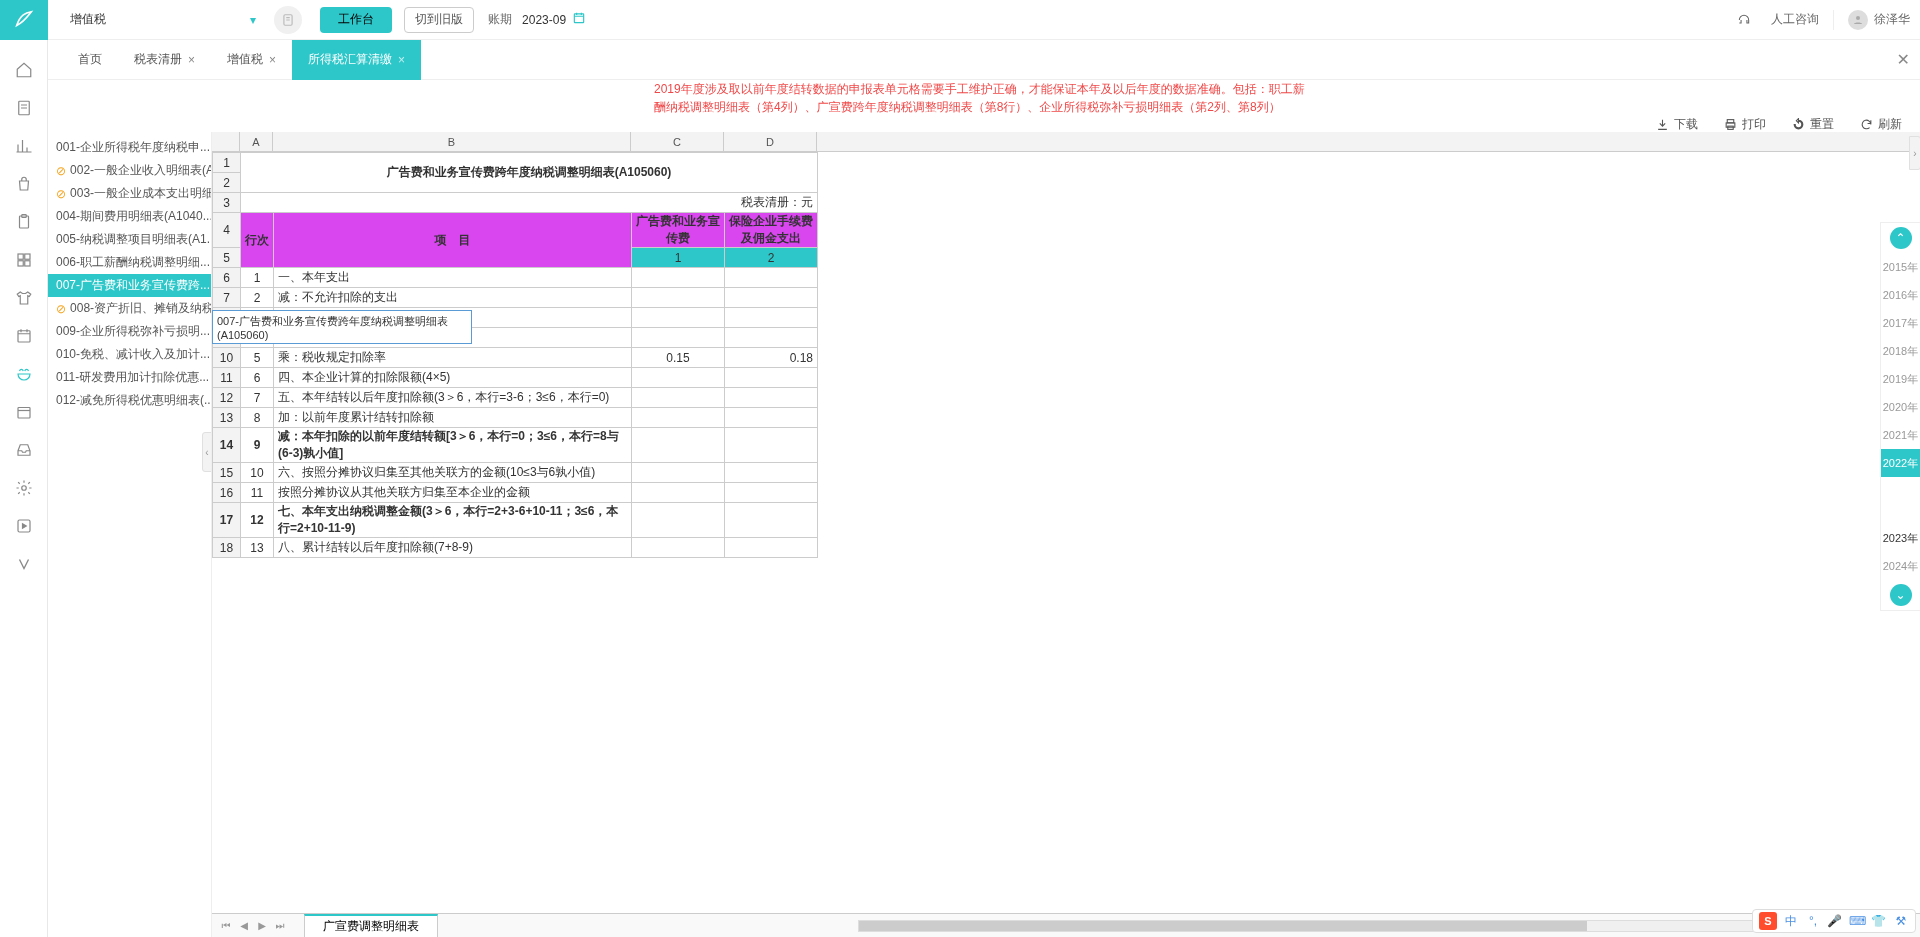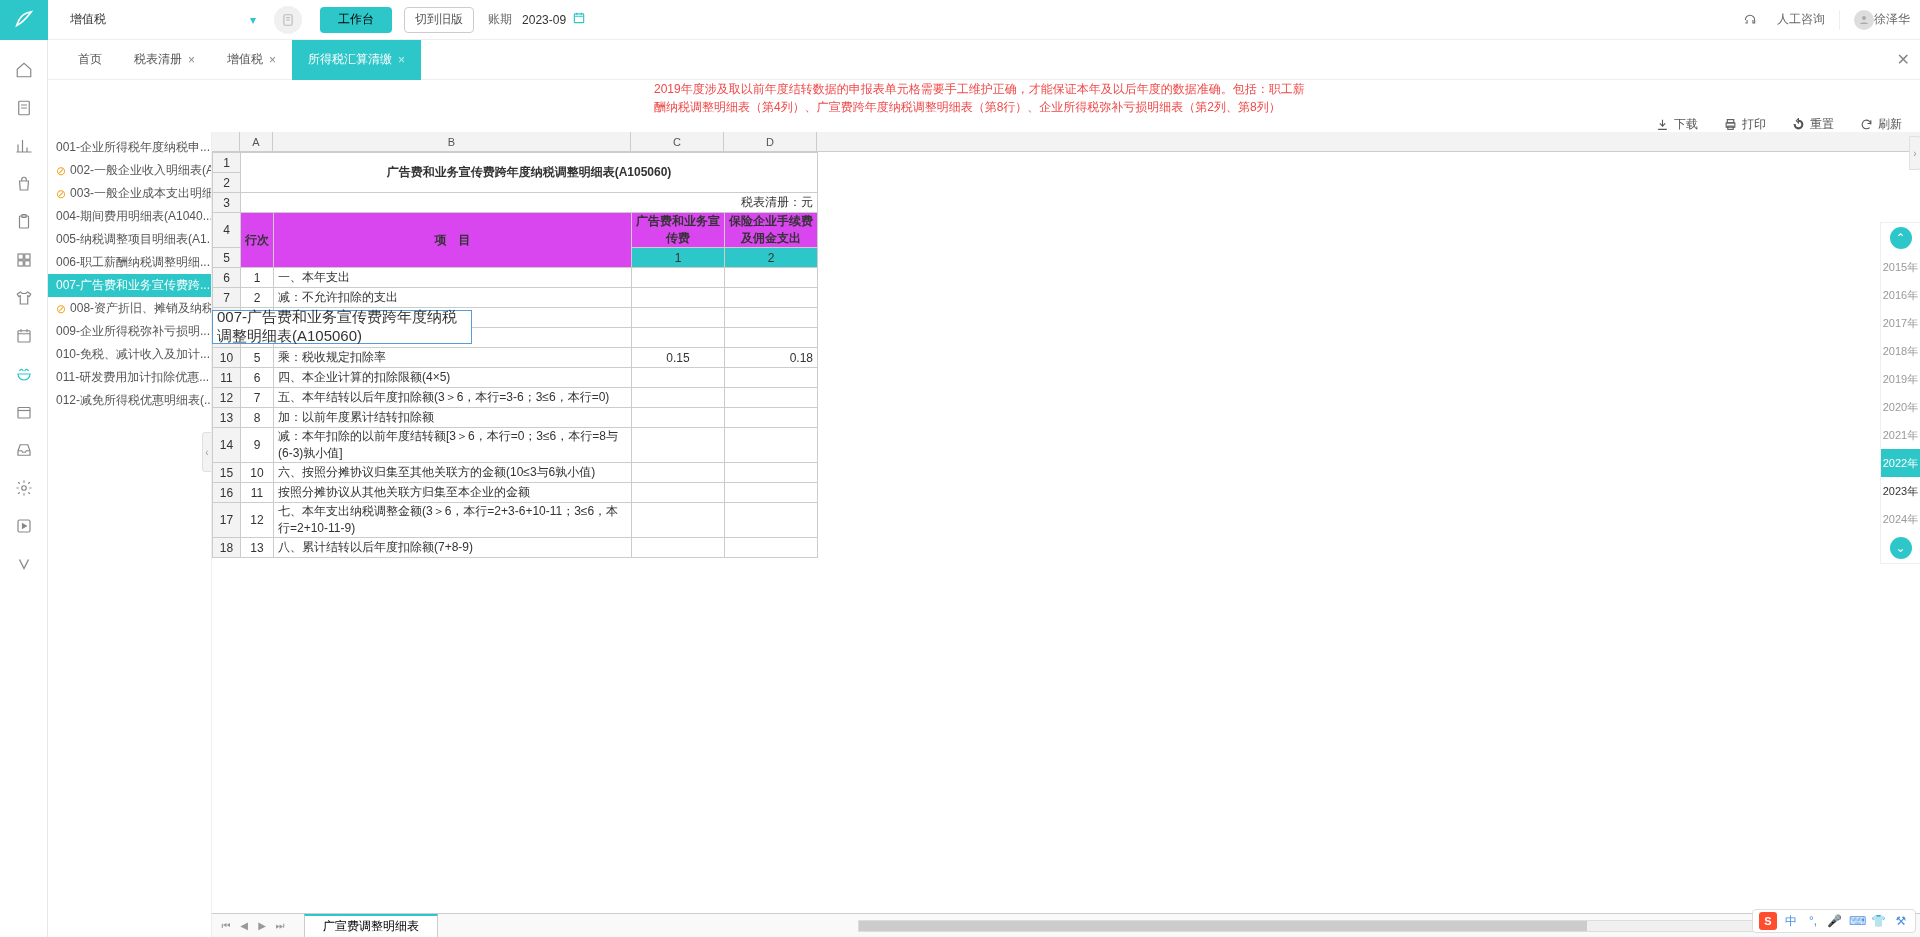--- a/index.html
+++ b/index.html
@@ -24,21 +24,21 @@
 .dropdown-label { color: #333; margin-left: 12px; min-width: 140px; }
 .chevron-down { color: #2ec7c9; margin-left: 40px; cursor: pointer; }
 .circle-btn { width: 28px; height: 28px; border-radius: 50%; background: #f0f0f0; margin-left: 18px; display: flex; align-items: center; justify-content: center; color: #bbb; }
 .workbench-btn { background: #2ec7c9; color: #000000; border: none; border-radius: 4px; height: 26px; padding: 0 18px; margin-left: 18px; cursor: pointer; font-size: 12px; }
 .old-version-btn { background: #fff; border: 1px solid #ccc; border-radius: 4px; height: 26px; padding: 0 10px; margin-left: 12px; cursor: pointer; font-size: 12px; color: #555; }
 .period-label { margin-left: 14px; color: #666; }
 .period-value { margin-left: 10px; color: #333; }
 .calendar-icon { margin-left: 6px; color: #2ec7c9; cursor: pointer; }
 .header-right { margin-left: auto; display: flex; align-items: center; gap: 14px; color: #666; }
 .consult-link { display: flex; align-items: center; gap: 20px; cursor: pointer; }
-.user-block { display: flex; align-items: center; border-left: 1px solid #eee; padding-left: 14px; }
+.user-block { display: flex; align-items: center; gap: 6px; border-left: 1px solid #eee; padding-left: 14px; }
 .avatar { width: 20px; height: 20px; border-radius: 50%; background: #ddd; display: flex; align-items: center; justify-content: center; }
 
 
 .tab-bar { height: 40px; background: #fff; border-bottom: 1px solid #eee; display: flex; align-items: center; padding-left: 14px; position: relative; }
 .tab { padding: 0 16px; height: 40px; display: flex; align-items: center; gap: 6px; cursor: pointer; color: #555; }
 .tab.active { background: #2ec7c9; color: #fff; }
 .tab-close { font-size: 12px; opacity: 0.7; cursor: pointer; }
 .tabbar-close { position: absolute; right: 10px; top: 10px; cursor: pointer; color: #888; font-size: 16px; }
 
 
@@ -73,39 +73,39 @@
 .rhdr { width: 28px; background: #f3f3f3; text-align: center; color: #555; font-size: 11px; }
 .cA { width: 33px; text-align: center; }
 .cB { width: 358px; }
 .cC { width: 93px; text-align: center; }
 .cD { width: 93px; text-align: right; }
 .title-cell { text-align: center; font-weight: bold; font-size: 15px; height: 34px !important; }
 .unit-cell { text-align: right; color: #333; }
 .teal-hdr { background: #d946ef; color: #fff; text-align: center; font-weight: bold;}
 .teal-hdr-sm { background: #2ec7c9; color: #fff; text-align: center; }
 .tall { height: 30px !important; }
-.tall2 { height: 34px !important; }
-
-.formula-bar { position:absolute; top: 158px; left: 0; width: 260px; height: 20px; background: #fff; border: 1px solid #5b9bd5; font-size: 15px; color: #333; padding: 16px 4px; z-index: 5; display:flex; align-items:center;}
+.tall2 { height: 34px !important; font-weight: bold; }
+
+.formula-bar { position:absolute; top: 158px; left: 0; width: 260px; height: 20px; background: #fff; border: 1px solid #5b9bd5; font-size: 11px; color: #333; padding: 16px 4px; z-index: 5; display:flex; align-items:center;}
 
 
 .bottom-bar { height: 24px; border-top: 1px solid #ccc; background: #f9f9f9; display: flex; align-items: center; }
 .nav-arrows { display: flex; gap: 2px; padding: 0 6px; }
 .nav-arrow { width: 16px; height: 16px; display: flex; align-items: center; justify-content: center; color: #999; cursor: pointer; font-size: 10px; }
 .sheet-tab { border: 1px solid #ccc; border-bottom: none; border-top: 2px solid #2ec7c9; background: #fff; padding: 2px 18px; margin-left: 10px; cursor: pointer; font-size: 12px; }
 .h-scroll { flex: 1; margin: 0 20px 0 420px; height: 12px; background: #f0f0f0; border: 1px solid #ddd; position: relative; }
 .h-thumb { position: absolute; left: 0; width: 70%; height: 100%; background: #ccc; }
 
 .right-edge-handle { position:absolute; right:-1px; top:4px; width:12px; height:34px; background:#f3f3f3; border:1px solid #e0e0e0; color:#999; font-size:10px; display:flex; align-items:center; justify-content:center; border-radius: 0 3px 3px 0;}
 
 
 .year-rail { position: absolute; right: 0; top: 90px; width: 40px; background: #fff; display: flex; flex-direction: column; align-items: center; z-index: 3; border: 1px solid #eee; border-right: none; }
 .year-btn-top, .year-btn-bot { width: 22px; height: 22px; border-radius: 50%; background: #2ec7c9; color: #fff; display: flex; align-items: center; justify-content: center; cursor: pointer; font-size: 12px; margin: 4px 0; }
 .year-item { height: 28px; display: flex; align-items: center; justify-content: center; color: #999; cursor: pointer; width: 100%; font-size: 11px; }
-.year-item.selectable { color: #333; }
+.year-item.selectable { color: #333; margin-top: 47px; }
 .year-item.active { background: #2ec7c9; color: #fff; }
 
 
 .ime-bar { position: fixed; bottom: 4px; right: 4px; display: flex; align-items: center; gap: 6px; background: #fff; border: 1px solid #ddd; border-radius: 4px; padding: 2px 6px; font-size: 12px; }
 .ime-logo { width: 18px; height: 18px; background: #ff4d2e; border-radius: 3px; color: #fff; display:flex; align-items:center; justify-content:center; font-weight:bold; font-size:11px;}
 .ime-icon { color: #4a90e2; width: 16px; text-align: center;}
 </style>
 </head>
 <body>
 

